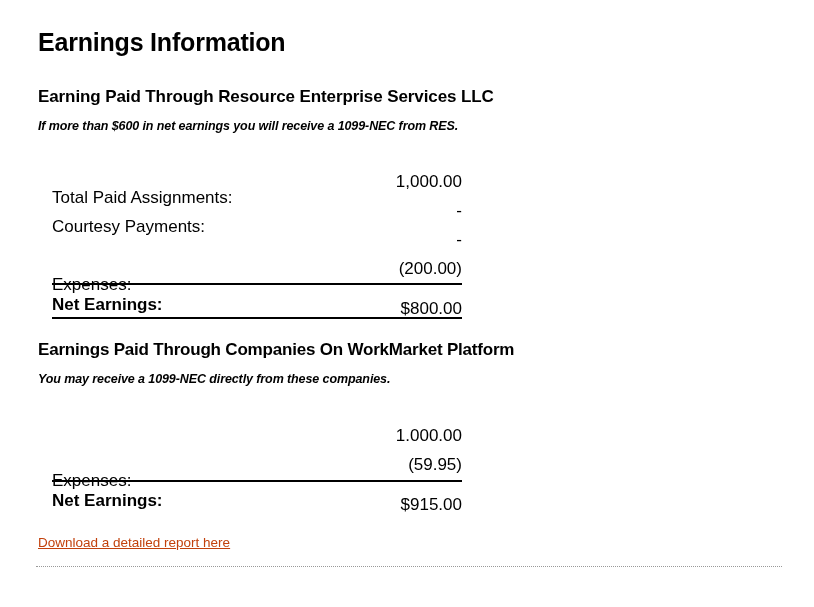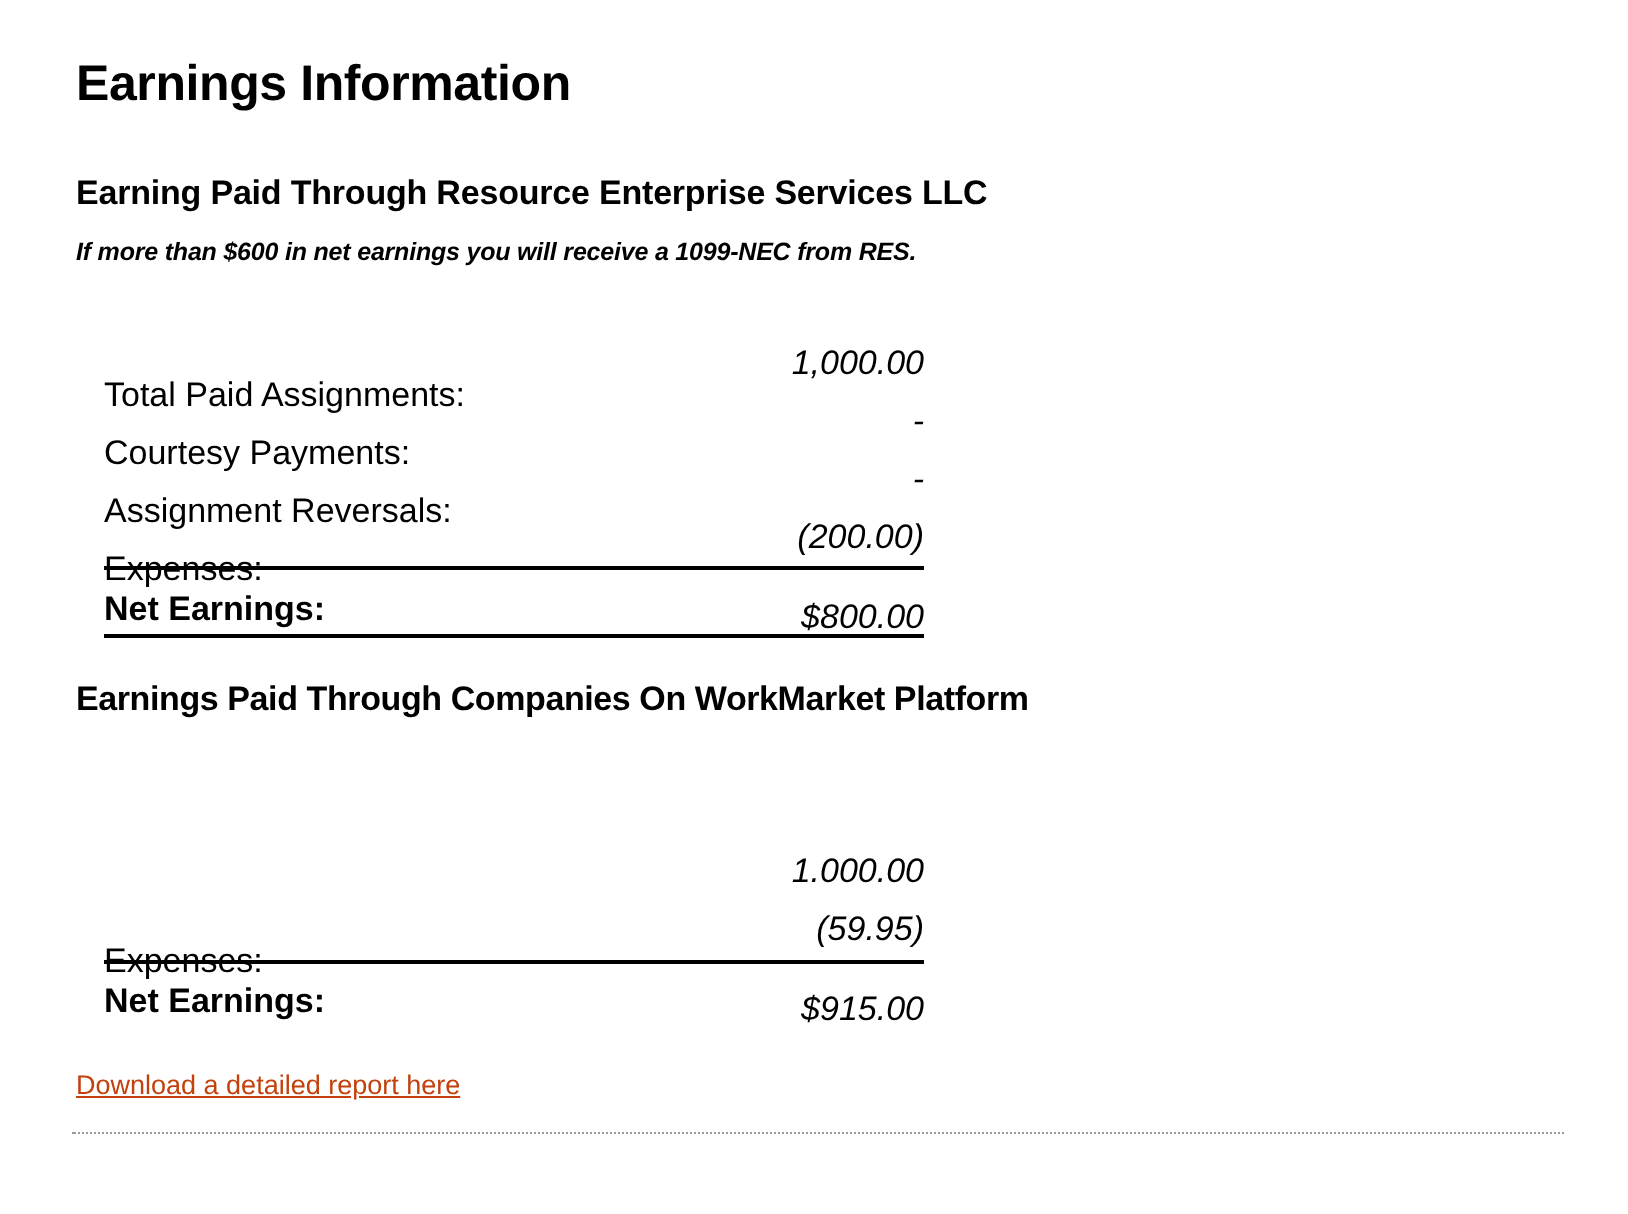--- a/index.html
+++ b/index.html
@@ -69,21 +69,20 @@
   }
   .row .label.bold {
     font-weight: bold;
   }
   .row .value {
     position: absolute;
     right: 10px;
     top: 0;
     font-size: 17px;
     white-space: nowrap;
-    font-style: italic;
   }
 
   .rule {
     position: absolute;
     background: #000000;
     height: 1.5px;
   }
 
   
   .sec2-heading {
@@ -140,37 +139,37 @@
   <div class="table1">
     <div class="row">
       <span class="label">Total Paid Assignments:</span>
       <span class="value">1,000.00</span>
     </div>
     <div class="row">
       <span class="label">Courtesy Payments:</span>
       <span class="value">-</span>
     </div>
     <div class="row">
-      <span class="label">Assignment Reversals:</span>
       <span class="value">-</span>
     </div>
     <div class="row">
       <span class="label">Expenses:</span>
       <span class="value">(200.00)</span>
     </div>
     <div class="row" style="height:34px;">
       <span class="label bold" style="top:7px;">Net Earnings:</span>
       <span class="value" style="top:11px;">$800.00</span>
     </div>
   </div>
 
   <div class="rule" style="left:52px; top:283px; width:410px;"></div>
   <div class="rule" style="left:52px; top:317px; width:410px;"></div>
 
   <div class="sec2-heading">Earnings Paid Through Companies On WorkMarket Platform</div>
+  <div class="sec2-note">You may receive a 1099-NEC directly from these companies.</div>
 
   <div class="table2">
     <div class="row">
       <span class="value">1.000.00</span>
     </div>
     <div class="row">
       <span class="label">Expenses:</span>
       <span class="value">(59.95)</span>
     </div>
     <div class="row" style="height:34px;">

